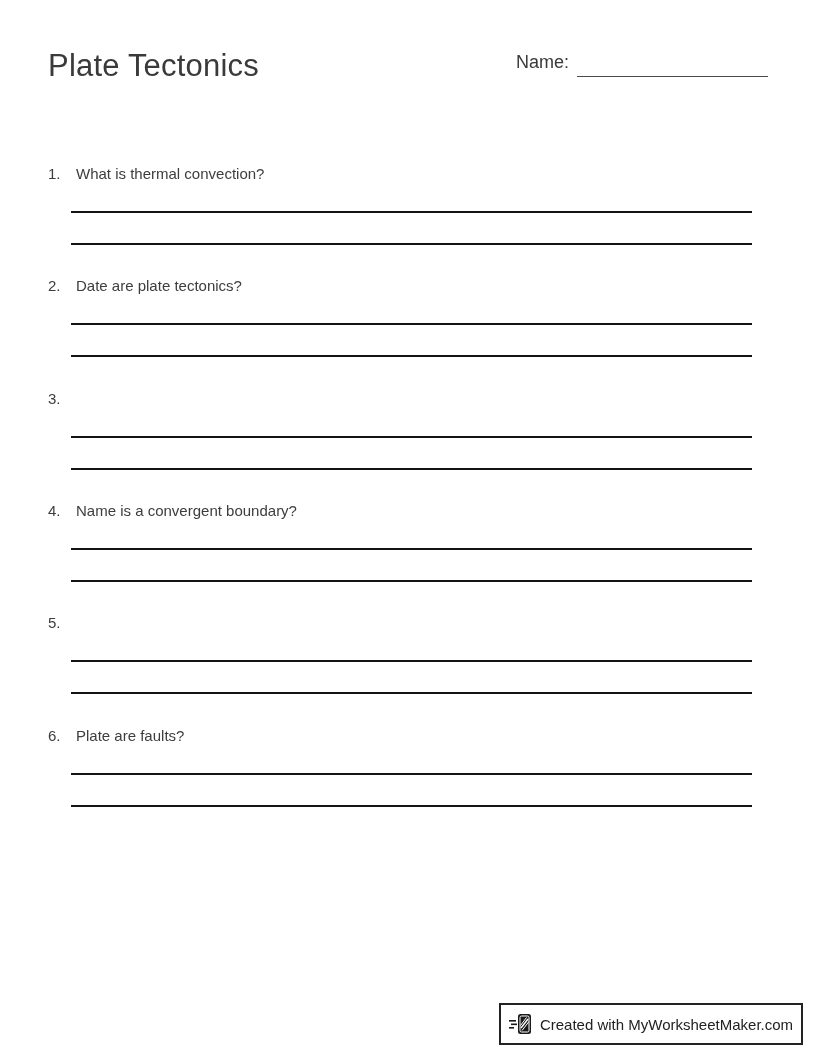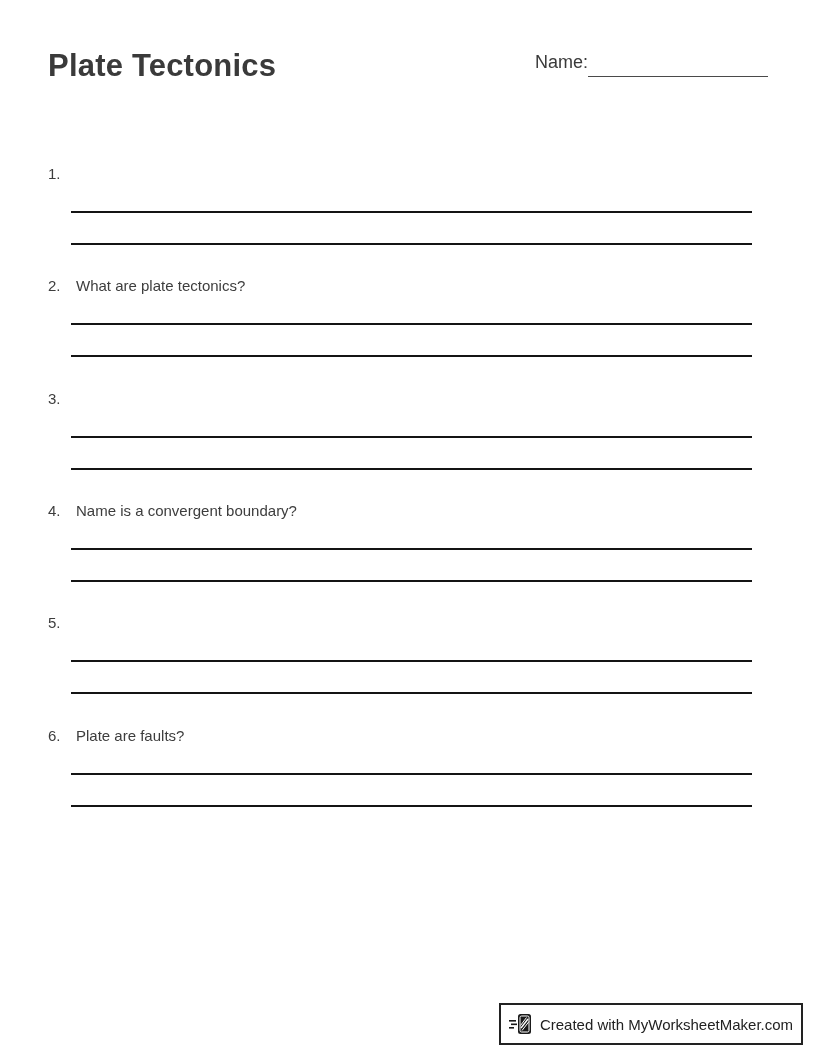--- a/index.html
+++ b/index.html
@@ -16,35 +16,35 @@
     inset: 0;
     background: #ffffff;
   }
 
   
   .title {
     position: absolute;
     left: 48px;
     top: 48px;
     font-size: 31px;
-    font-weight: 700;
+    font-weight: 400;
     color: #3a3a3a;
     letter-spacing: 0.2px;
   }
   .meta-block {
     position: absolute;
     top: 50px;
     right: 48px;
     width: 258px;
   }
   .meta-row {
     display: flex;
-    gap: 0;
+    justify-content: flex-end;
+    gap: 8px;
     height: 38px;
-    margin-left: 25px;
   }
   .meta-label {
     font-size: 18px;
     line-height: 24px;
     color: #3a3a3a;
   }
   .meta-line {
     width: 191px;
     height: 27px;
     border-bottom: 1px solid #4a4a4a;
@@ -126,29 +126,30 @@
       <span class="meta-label">Name:</span>
       <span class="meta-line"></span>
     </div>
   </div>
 
   <div class="questions">
 
     <div class="question">
       <div class="q-row">
         <span class="q-number">1.</span>
+        <span class="q-text">What is thermal convection?</span>
       </div>
       <div class="answer-line first"></div>
       <div class="answer-line second"></div>
     </div>
 
     <div class="question">
       <div class="q-row">
         <span class="q-number">2.</span>
-        <span class="q-text">What are plate tectonics?</span>
+        <span class="q-text">Date are plate tectonics?</span>
       </div>
       <div class="answer-line first"></div>
       <div class="answer-line second"></div>
     </div>
 
     <div class="question">
       <div class="q-row">
         <span class="q-number">3.</span>
       </div>
       <div class="answer-line first"></div>

